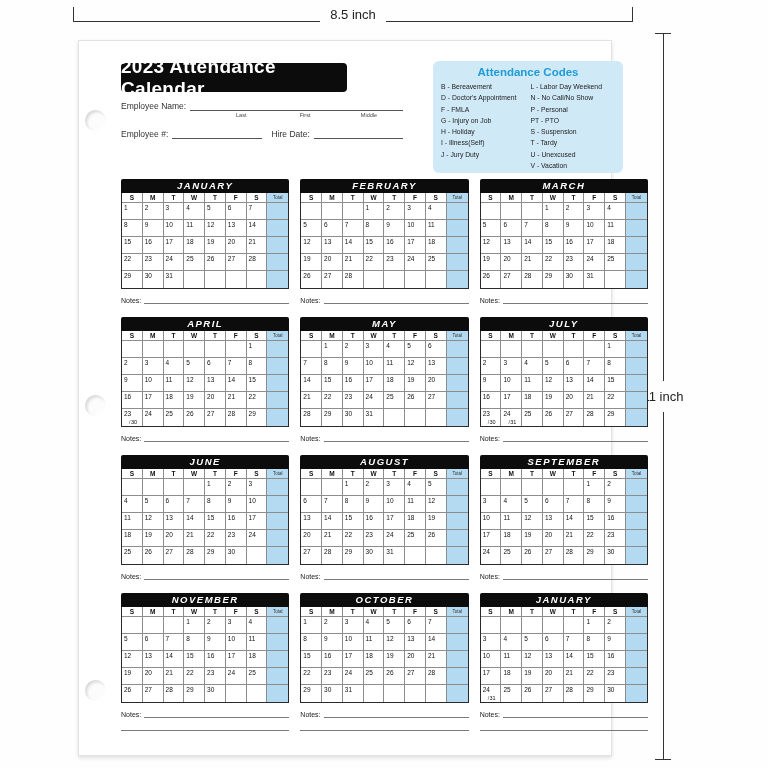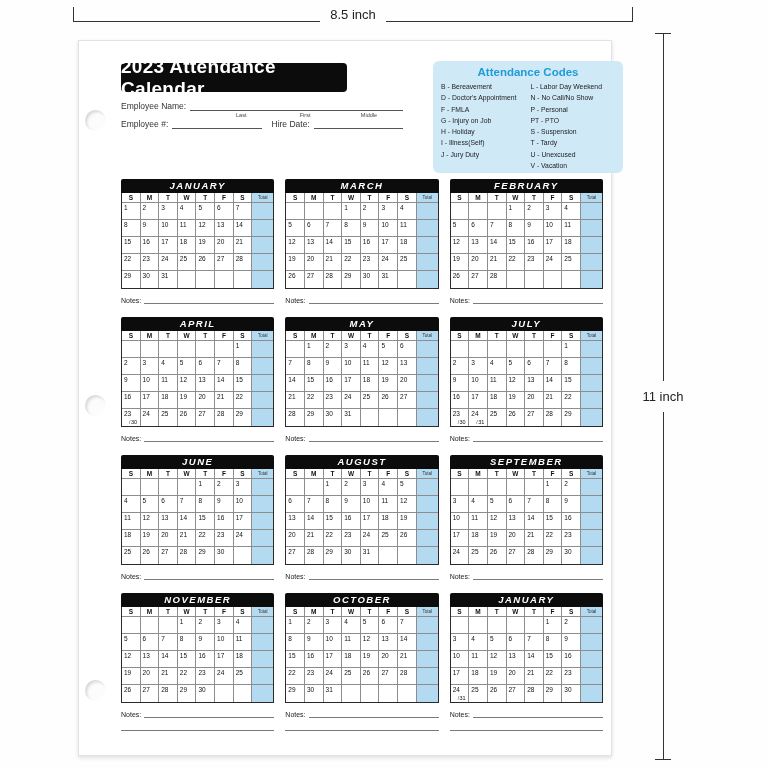--- a/index.html
+++ b/index.html
@@ -29,33 +29,33 @@
                display:flex; align-items:center; justify-content:center;
                font-size:19px; font-weight:bold; letter-spacing:.3px; }
 
   
   .form { position:absolute; left:42px; top:60px; width:282px; font-size:8.5px; color:#333; }
   .form-row { display:flex; align-items:flex-start; }
   .form-row .lab { white-space:nowrap; padding-bottom:1px; }
   .u { border-bottom:1px solid #555; flex:1; height:10px; margin-left:4px; position:relative; }
   .sublab { position:absolute; top:11px; font-size:5.5px; color:#444; transform:translateX(-50%); }
   .sl1 { left:24%; } .sl2 { left:54%; } .sl3 { left:84%; }
-  .row2 { margin-top:26px; } .row3 { margin-top:7px; }
+  .row2 { margin-top:26px; } .row3 { margin-top:17px; }
   .gap { margin-left:10px; }
 
   
   .codes { position:absolute; left:354px; top:20px; width:190px; height:112px;
            background:var(--codes-bg,#cfe9f7); border-radius:6px; padding:5px 8px 4px; }
   .codes-title { text-align:center; color:var(--codes-title,#1f9bd7); font-weight:bold; font-size:11.5px; margin-bottom:3px; }
   .codes-cols { display:flex; gap:5px; font-size:6.8px; color:#1c1c1c; }
   .codes-col { flex:1; }
   .codes-col div { line-height:11.3px; white-space:nowrap; }
 
   
-  .months { position:absolute; left:42px; top:138px; width:482px;
+  .months { position:absolute; left:42px; top:138px; width:527px;
             display:grid; grid-template-columns:repeat(3,1fr); column-gap:11px; row-gap:13px; }
   .month-title { background:var(--title-bar-bg,#0c0c0c); color:#fff; font-style:italic; font-weight:bold;
                  font-size:9.5px; height:14px; line-height:14px; text-align:center; letter-spacing:1.5px;
                  border-radius:2px 2px 0 0; }
   .cal-grid { display:grid; grid-template-columns:repeat(7,1fr) 21px; border:1px solid #2a2a2a; border-top:none; background:#fff; }
   .c { border-right:1px solid #8d8d8d; border-bottom:1px solid #8d8d8d; font-size:6.5px; color:#111; position:relative; }
   .c:nth-child(8n) { border-right:none; }
   .c:nth-last-child(-n+8) { border-bottom:none; }
   .hdr { height:10px; display:flex; align-items:center; justify-content:center; font-weight:bold; font-size:6.5px; }
   .day { height:17px; padding:1px 0 0 2px; }
@@ -190,20 +190,77 @@
             <div class="c day"></div>
             <div class="c day"></div>
             <div class="c day total"></div>
           </div>
           <div class="notes">
             <span>Notes:</span>
             <span class="line"></span>
           </div>
         </div>
         <div class="month">
+          <div class="month-title">FEBRUARY</div>
+          <div class="cal-grid">
+            <div class="c hdr">S</div>
+            <div class="c hdr">M</div>
+            <div class="c hdr">T</div>
+            <div class="c hdr">W</div>
+            <div class="c hdr">T</div>
+            <div class="c hdr">F</div>
+            <div class="c hdr">S</div>
+            <div class="c hdr total total-hdr">Total</div>
+            <div class="c day"></div>
+            <div class="c day"></div>
+            <div class="c day"></div>
+            <div class="c day">1</div>
+            <div class="c day">2</div>
+            <div class="c day">3</div>
+            <div class="c day">4</div>
+            <div class="c day total"></div>
+            <div class="c day">5</div>
+            <div class="c day">6</div>
+            <div class="c day">7</div>
+            <div class="c day">8</div>
+            <div class="c day">9</div>
+            <div class="c day">10</div>
+            <div class="c day">11</div>
+            <div class="c day total"></div>
+            <div class="c day">12</div>
+            <div class="c day">13</div>
+            <div class="c day">14</div>
+            <div class="c day">15</div>
+            <div class="c day">16</div>
+            <div class="c day">17</div>
+            <div class="c day">18</div>
+            <div class="c day total"></div>
+            <div class="c day">19</div>
+            <div class="c day">20</div>
+            <div class="c day">21</div>
+            <div class="c day">22</div>
+            <div class="c day">23</div>
+            <div class="c day">24</div>
+            <div class="c day">25</div>
+            <div class="c day total"></div>
+            <div class="c day">26</div>
+            <div class="c day">27</div>
+            <div class="c day">28</div>
+            <div class="c day"></div>
+            <div class="c day"></div>
+            <div class="c day"></div>
+            <div class="c day"></div>
+            <div class="c day total"></div>
+          </div>
+          <div class="notes">
+            <span>Notes:</span>
+            <span class="line"></span>
+          </div>
+        </div>
+        <div class="month">
           <div class="month-title">MARCH</div>
           <div class="cal-grid">
             <div class="c hdr">S</div>
             <div class="c hdr">M</div>
             <div class="c hdr">T</div>
             <div class="c hdr">W</div>
             <div class="c hdr">T</div>
             <div class="c hdr">F</div>
             <div class="c hdr">S</div>
             <div class="c hdr total total-hdr">Total</div>
@@ -238,77 +295,20 @@
             <div class="c day">23</div>
             <div class="c day">24</div>
             <div class="c day">25</div>
             <div class="c day total"></div>
             <div class="c day">26</div>
             <div class="c day">27</div>
             <div class="c day">28</div>
             <div class="c day">29</div>
             <div class="c day">30</div>
             <div class="c day">31</div>
-            <div class="c day"></div>
-            <div class="c day total"></div>
-          </div>
-          <div class="notes">
-            <span>Notes:</span>
-            <span class="line"></span>
-          </div>
-        </div>
-        <div class="month">
-          <div class="month-title">FEBRUARY</div>
-          <div class="cal-grid">
-            <div class="c hdr">S</div>
-            <div class="c hdr">M</div>
-            <div class="c hdr">T</div>
-            <div class="c hdr">W</div>
-            <div class="c hdr">T</div>
-            <div class="c hdr">F</div>
-            <div class="c hdr">S</div>
-            <div class="c hdr total total-hdr">Total</div>
-            <div class="c day"></div>
-            <div class="c day"></div>
-            <div class="c day"></div>
-            <div class="c day">1</div>
-            <div class="c day">2</div>
-            <div class="c day">3</div>
-            <div class="c day">4</div>
-            <div class="c day total"></div>
-            <div class="c day">5</div>
-            <div class="c day">6</div>
-            <div class="c day">7</div>
-            <div class="c day">8</div>
-            <div class="c day">9</div>
-            <div class="c day">10</div>
-            <div class="c day">11</div>
-            <div class="c day total"></div>
-            <div class="c day">12</div>
-            <div class="c day">13</div>
-            <div class="c day">14</div>
-            <div class="c day">15</div>
-            <div class="c day">16</div>
-            <div class="c day">17</div>
-            <div class="c day">18</div>
-            <div class="c day total"></div>
-            <div class="c day">19</div>
-            <div class="c day">20</div>
-            <div class="c day">21</div>
-            <div class="c day">22</div>
-            <div class="c day">23</div>
-            <div class="c day">24</div>
-            <div class="c day">25</div>
-            <div class="c day total"></div>
-            <div class="c day">26</div>
-            <div class="c day">27</div>
-            <div class="c day">28</div>
-            <div class="c day"></div>
-            <div class="c day"></div>
-            <div class="c day"></div>
             <div class="c day"></div>
             <div class="c day total"></div>
           </div>
           <div class="notes">
             <span>Notes:</span>
             <span class="line"></span>
           </div>
         </div>
         <div class="month">
           <div class="month-title">APRIL</div>

